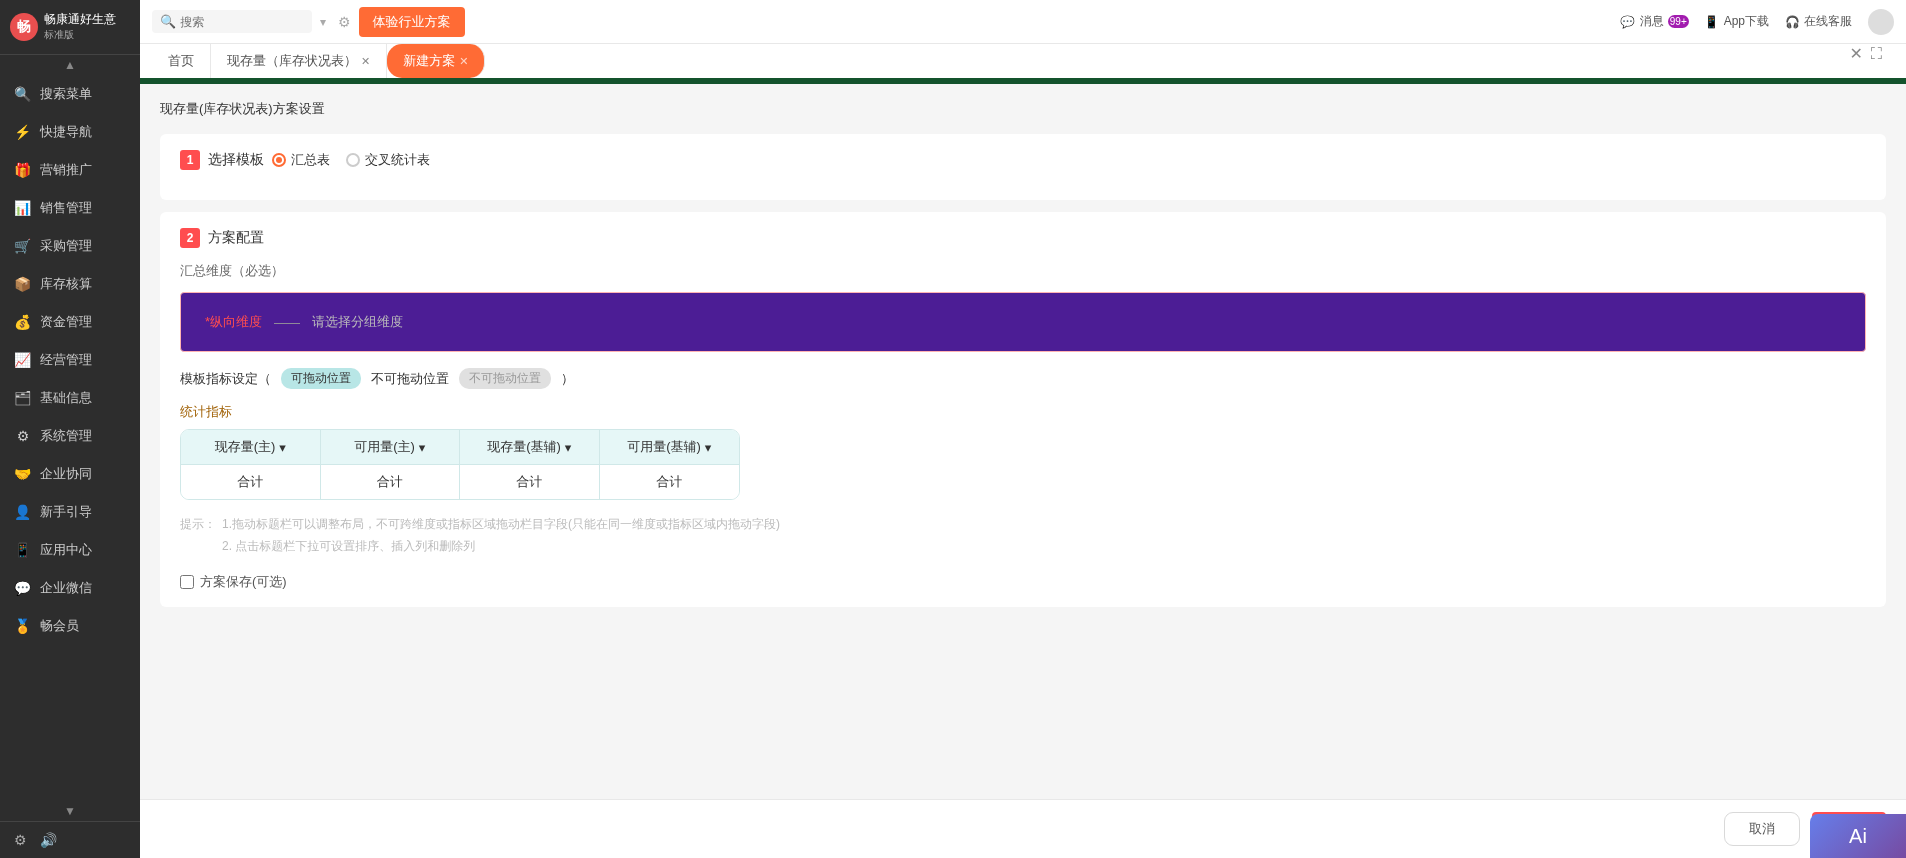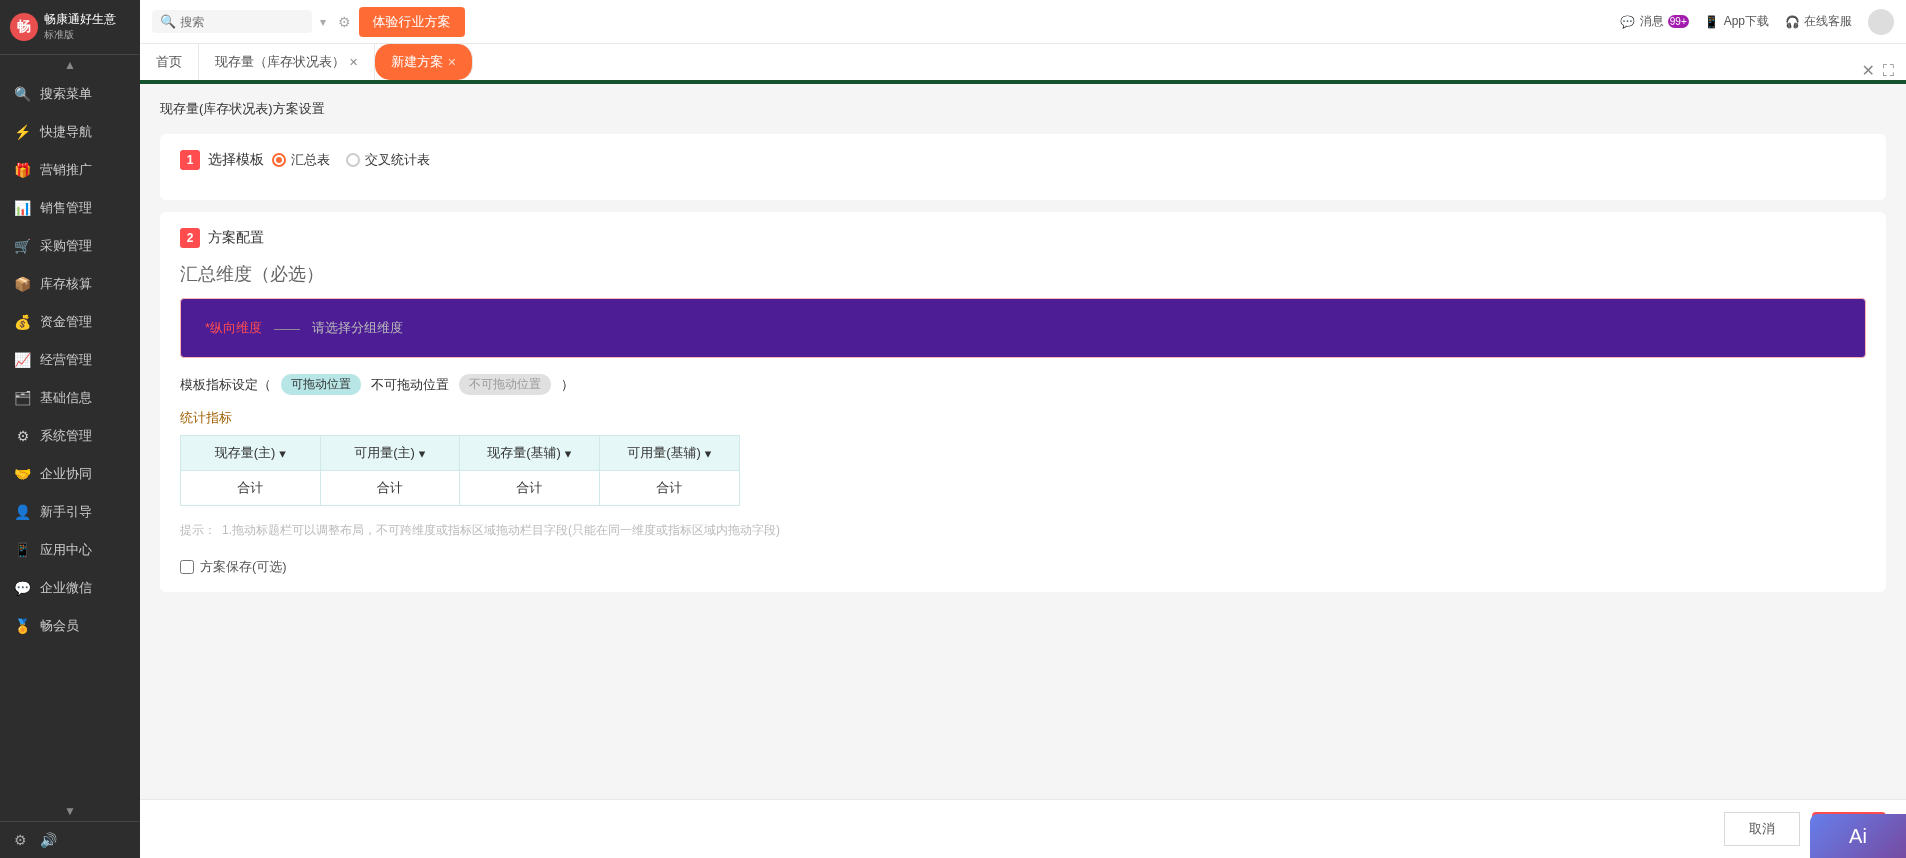--- a/index.html
+++ b/index.html
@@ -87,23 +87,23 @@
     .badge { background: #a21caf; color: white; border-radius: 8px; padding: 1px 2px; font-size: 10px; }
     .topbar-app { display: flex; align-items: center; gap: 4px; cursor: pointer; color: #555; font-size: 12px; }
     .topbar-service { display: flex; align-items: center; gap: 4px; cursor: pointer; color: #555; font-size: 12px; }
     .topbar-avatar { width: 26px; height: 26px; background: #ddd; border-radius: 50%; }
 
     
     .tabs {
       background: #fff;
       height: 40px;
       display: flex;
-      align-items: flex-end;
-      padding: 0 0;
-      border-bottom: 4px solid #14532d;
+      align-items: flex-start;
+      padding: 0 12px;
+      border-bottom: 6px solid #14532d;
       flex-shrink: 0;
       position: relative;
     }
     .tab {
       display: flex; align-items: center; gap: 4px;
       padding: 0 16px;
       height: 100%;
       font-size: 13px;
       cursor: pointer;
       color: #555;
@@ -160,21 +160,21 @@
       border-radius: 50%;
       background: #ff6b35;
     }
 
     
     .config-section {
       background: #fff;
       border-radius: 6px;
       padding: 16px 20px;
     }
-    .config-label { font-size: 18px; color: #666; margin-bottom: 12px; }
+    .config-label { font-size: 13px; color: #666; margin-bottom: 12px; }
 
     
     .dimension-box {
       background: #4c1d95;
       border: 1px solid #ffb3b3;
       border-radius: 4px;
       padding: 20px 24px;
       display: flex; align-items: center; gap: 12px;
       margin-bottom: 16px;
     }
@@ -196,21 +196,21 @@
     .indicator-fixed {
       display: inline-flex; align-items: center;
       background: #e0e0e0; border-radius: 10px;
       padding: 2px 10px; font-size: 12px; color: #999; gap: 4px;
     }
 
     
     .stats-label { font-size: 13px; color: #a16207; margin-bottom: 8px; font-weight: 500; }
     .stats-table {
       border: 1px solid #d0e8e8;
-      border-radius: 0;
+      border-radius: 9px;
       overflow: hidden;
       width: 560px;
     }
     .stats-header {
       display: grid;
       grid-template-columns: repeat(4, 1fr);
       background: #e6f7f7;
     }
     .stats-header-cell {
       padding: 8px 12px;
@@ -253,21 +253,21 @@
     
     .bottom-bar {
       background: #fff;
       border-top: 1px solid #e8e8e8;
       padding: 12px 20px;
       display: flex; justify-content: flex-end; gap: 12px;
       flex-shrink: 0;
     }
     .btn-cancel {
       padding: 7px 24px; border: 1px solid #d9d9d9; background: #fff;
-      border-radius: 0; cursor: pointer; font-size: 13px; color: #555;
+      border-radius: 9px; cursor: pointer; font-size: 13px; color: #555;
     }
     .btn-confirm {
       padding: 7px 24px; border: none; background: #ff4d4f;
       border-radius: 4px; cursor: pointer; font-size: 13px; color: #fff;
     }
 
     
     .ai-float {
       position: fixed;
       right: 0; bottom: 0;
@@ -480,20 +480,24 @@
           <div class="stats-body-cell">合计</div>
           <div class="stats-body-cell">合计</div>
         </div>
       </div>
 
       <div class="tips">
         <div class="tips-item">
           <span>提示：</span>
           <span>1.拖动标题栏可以调整布局，不可跨维度或指标区域拖动栏目字段(只能在同一维度或指标区域内拖动字段)</span>
         </div>
+        <div class="tips-item">
+          <span style="opacity:0">提示：</span>
+          <span>2. 点击标题栏下拉可设置排序、插入列和删除列</span>
+        </div>
       </div>
 
       <div class="save-row">
         <input type="checkbox" class="save-checkbox" style="">
         <span>方案保存(可选)</span>
       </div>
     </div>
   </div>
 
   <div class="bottom-bar">

